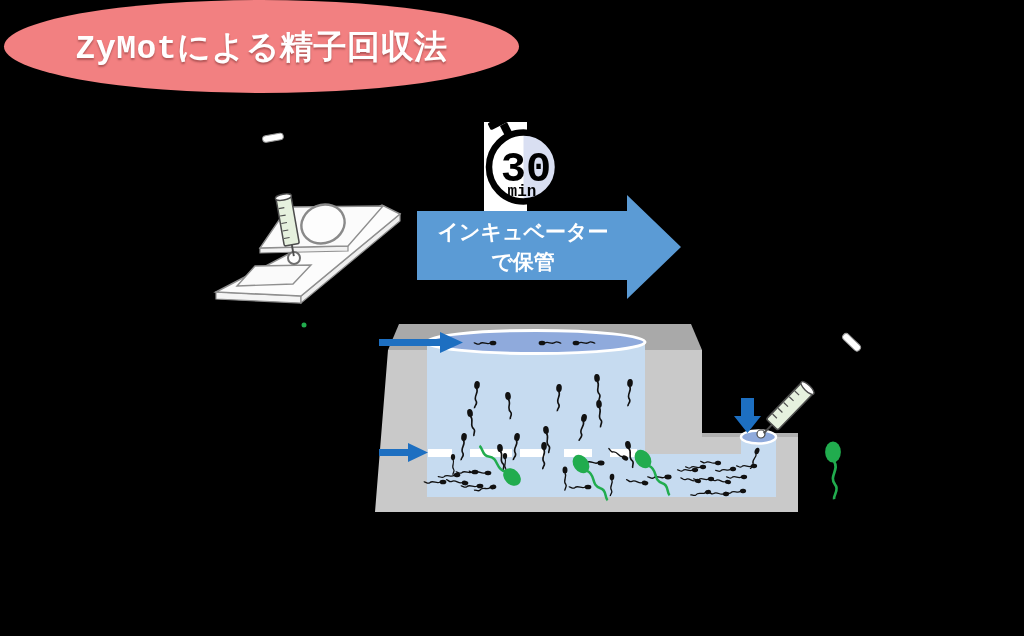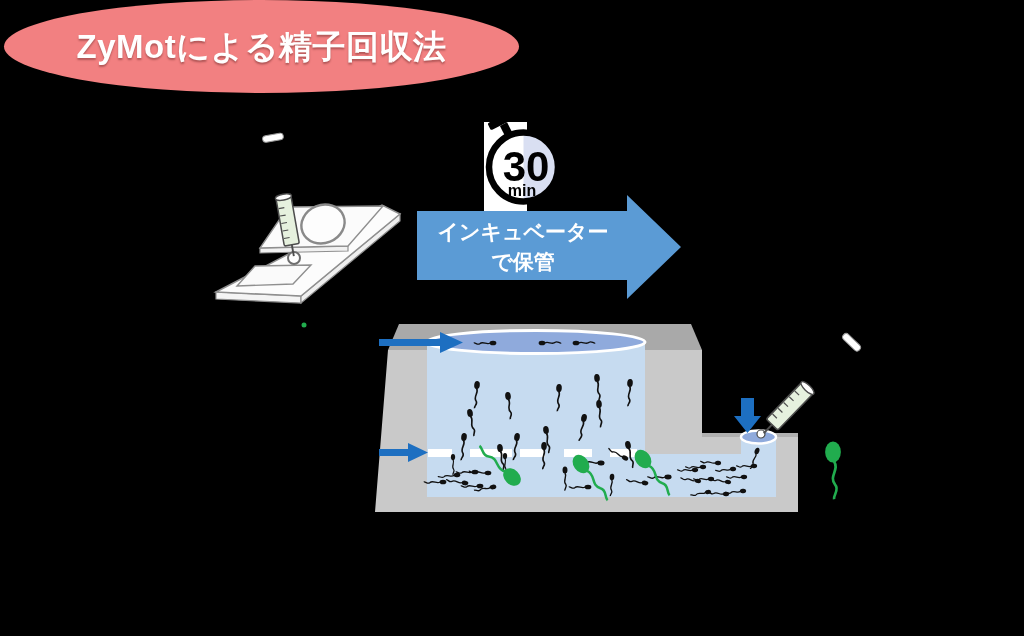--- a/index.html
+++ b/index.html
@@ -1,17 +1,17 @@
 <!DOCTYPE html>
 <html style="--background: #000000; --title-bubble: #F28081; --title-text: #FFFFFF; --process-arrow: #5B9BD5; --pointer-arrow: #1D6FC1; --device-top: #A9A9A9; --device-front: #C9C9C9; --device-step-edge: #B0B0B0; --chamber-fluid: #C6DBF0; --pool-fluid: #8FAADC; --membrane: #FFFFFF; --sperm-black: #111111; --sperm-green: #21AC4E; --syringe-body: #E6F1DE; --syringe-outline: #4D4D4D; --stopwatch-face-right: #D9DFF2; --stopwatch-ink: #000000; --timer-card: #FFFFFF; --slide-face: #FCFCFC; --slide-outline: #8F8F8F;"><head>
 <meta charset="utf-8">
 <style>
   html,body{margin:0;padding:0;background:#000;}
   .canvas{position:relative;width:1024px;height:514px;background:var(--background,#000);
-          overflow:hidden;font-family:Liberation Sans, sans-serif;}
+          overflow:hidden;font-family:Liberation Mono, monospace;}
   .title-bubble{position:absolute;left:4px;top:0;width:515px;height:93px;
           background:var(--title-bubble,#F28081);border-radius:50%;
           display:flex;align-items:center;justify-content:center;}
   .title-text{color:var(--title-text,#fff);font-size:33px;font-weight:bold;letter-spacing:.5px;
           text-shadow:0 2px 2px rgba(80,25,25,.4);padding-top:2px;white-space:nowrap;}
   svg.scene{position:absolute;left:0;top:0;}
   .arrow-label{fill:#fff;font-size:21px;font-weight:bold;text-anchor:middle;}
   .timer-num{fill:var(--stopwatch-ink,#000);font-size:42px;font-weight:600;text-anchor:middle;}
   .timer-min{fill:var(--stopwatch-ink,#000);font-size:16px;font-weight:bold;text-anchor:middle;}
 </style>

